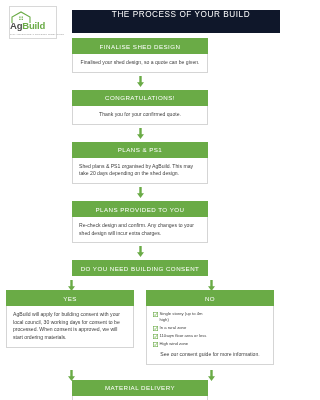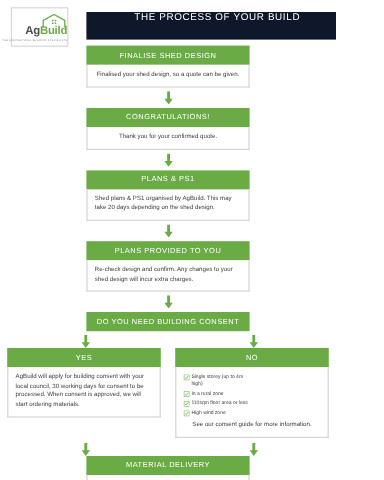--- a/index.html
+++ b/index.html
@@ -37,21 +37,21 @@
     white-space: nowrap;
   }
   .logo {
     position: absolute;
     left: 9px; top: 6px;
     width: 48px; height: 33px;
     background: #ffffff;
     border: 1px solid #d8d8d8;
     display: flex;
     flex-direction: column;
-    align-items: flex-end;
+    align-items: flex-start;
     justify-content: center;
     padding-top: 1px;
   }
   .logo-mark { width: 22px; height: 13px; display:block; }
   .logo-word {
     font-size: 9.5px;
     font-weight: bold;
     color: #6aab46;
     line-height: 10px;
     letter-spacing: -0.2px;

